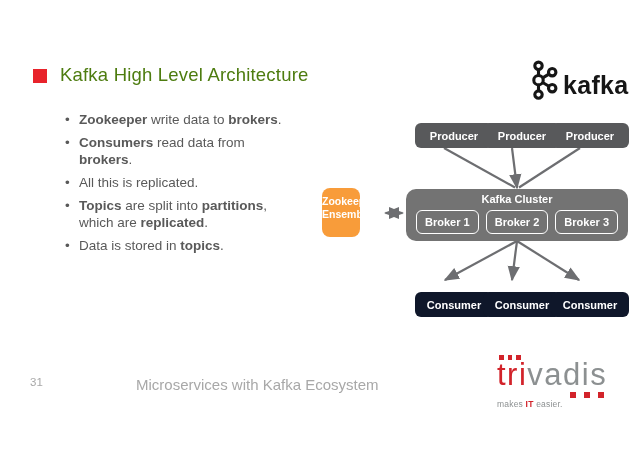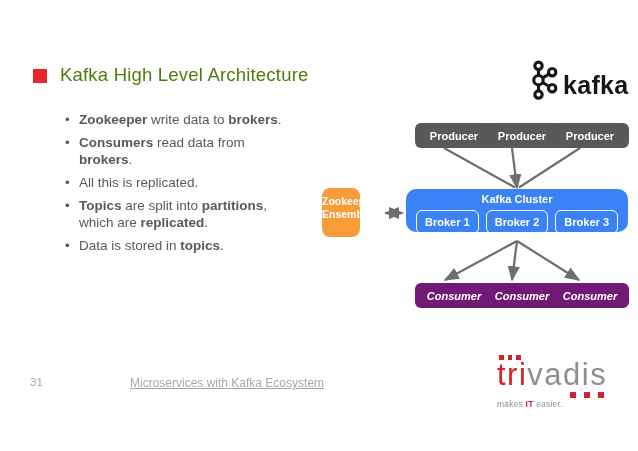--- a/index.html
+++ b/index.html
@@ -23,39 +23,39 @@
   .content ul { list-style:none; margin:0; padding:0; }
   .content li { position:relative; padding-left:21px; margin-bottom:6px; line-height:17px; }
   .content li::before { content:"\2022"; position:absolute; left:7px; }
   .content .sec2 { margin-top:13px; }
   .b { font-weight:bold; }
 
   
   .node { position:absolute; width:78px; height:25px; border-radius:6px; color:#fff;
     font-size:11px; font-weight:bold; display:flex; align-items:center; justify-content:center; }
   .producer { background:#58595B; top:123px; }
-  .consumer { background:#701a75; top:283px;font-style:italic; }
+  .consumer { background:#0f172a; top:292px; }
   .pos1 { left:415px; } .pos2 { left:483px; } .pos3 { left:551px; }
 
-  .cluster { position:absolute; left:406px; top:189px; width:222px; height:43px;
-    background:#3b82f6; border-radius:10px; }
+  .cluster { position:absolute; left:406px; top:189px; width:222px; height:52px;
+    background:#737373; border-radius:10px; }
   .cluster-label { text-align:center; color:#fff; font-size:11px; font-weight:bold; margin-top:4px; }
   .broker-row { position:absolute; left:10px; right:10px; top:21px; display:flex; gap:7px; }
   .broker { flex:1; height:22px; border:1.5px solid #fff; border-radius:6px; color:#fff;
     font-size:11px; font-weight:bold; display:flex; align-items:center; justify-content:center; }
 
   .zookeeper { position:absolute; left:322px; top:188px; width:38px; height:49px;
     background:#F89C3A; border-radius:8px; color:#fff; font-size:10.5px; font-weight:bold;
     text-align:center; line-height:12.5px; padding-top:7px; box-sizing:border-box; }
 
   .arrows { position:absolute; left:318px; top:110px; width:320px; height:205px; }
 
   
   .page-number { position:absolute; left:30px; top:376px; font-size:11.5px; color:#A8A8A8; }
-  .footer-text { position:absolute; left:130px; top:376px; font-size:12px; color:#A8A8A8;text-decoration:underline; }
+  .footer-text { position:absolute; left:136px; top:376px; font-size:15px; color:#A8A8A8; }
 
   
   .trivadis { position:absolute; left:497px; top:352px; width:125px; }
   .trivadis-word { font-size:31px; line-height:34px; letter-spacing:1.5px; margin-top:6px; }
   .tv-red { color:#D2232A; } .tv-gray { color:#8C9091; }
   .tv-dots { position:absolute; top:3px; left:2px; display:flex; gap:4px; }
   .tv-dots span { width:4.5px; height:4.5px; background:#D2232A; display:block; }
   .tv-tagline { font-size:8.5px; color:#8C9091; margin-top:7px; letter-spacing:0.2px; }
   .tv-tagline .b { color:#D2232A; }
   .tv-squares { position:absolute; left:73px; top:40px; display:flex; gap:8.5px; }

